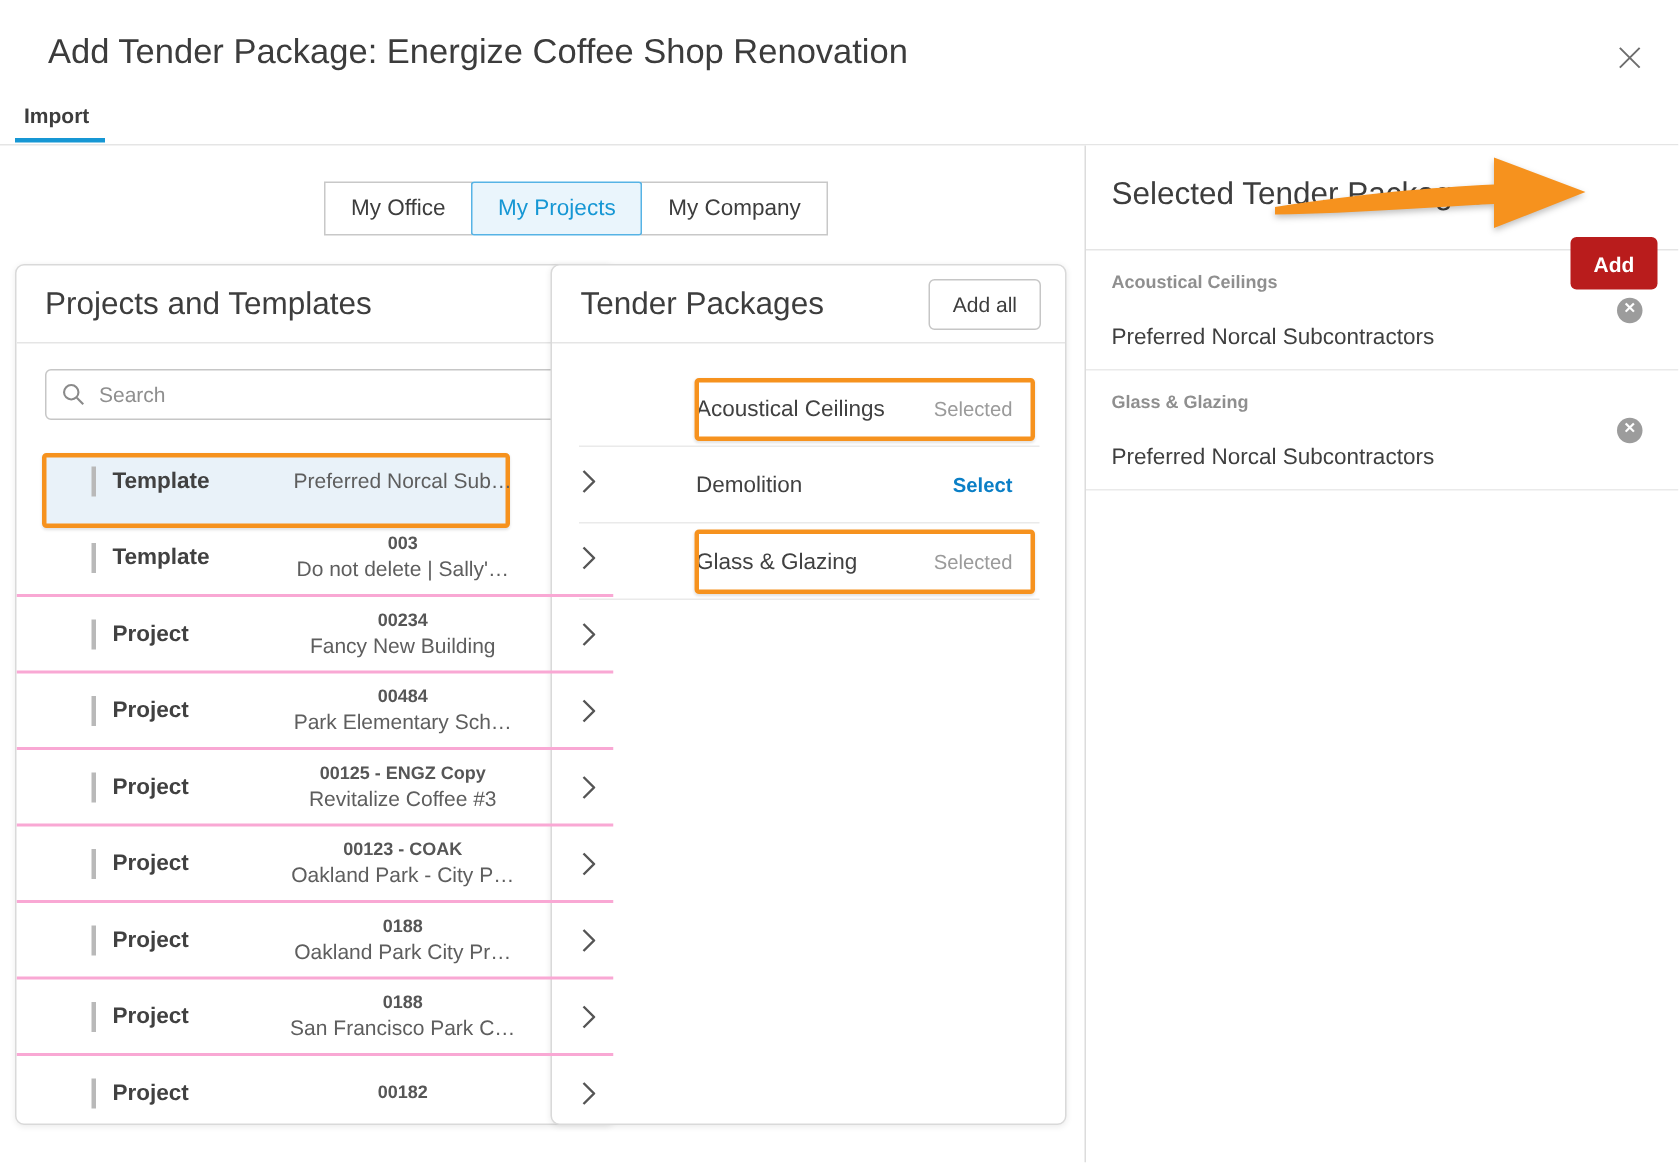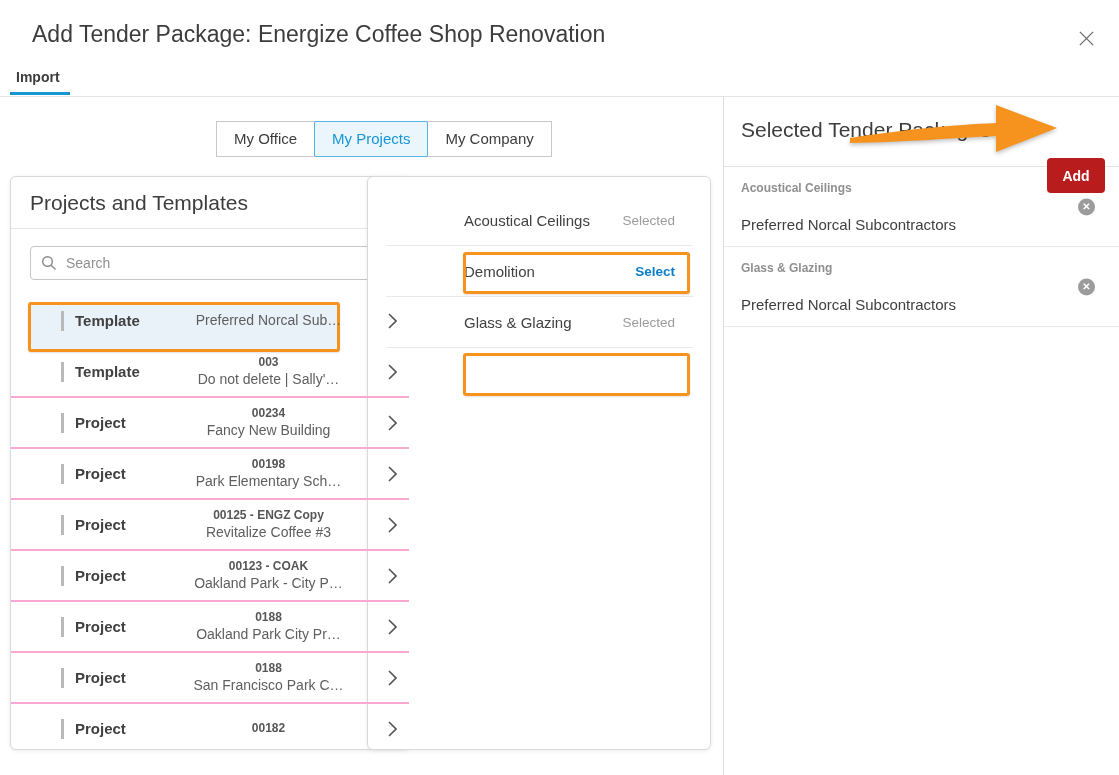--- a/index.html
+++ b/index.html
@@ -167,21 +167,21 @@
         <svg width="9" height="16" viewBox="0 0 9 16">
           <path d="M1,1 L8,8 L1,15" fill="none" stroke="#555" stroke-width="1.6"></path>
         </svg>
       </span>
   </div>
 
   <div class="p-row">
     <span class="vbar"></span>
     <span class="p-type">Project</span>
     <span class="p-info">
-      <span class="p-num">00198</span>
+      <span class="p-num">00484</span>
       <span class="p-name">Park Elementary Sch…</span>
     </span>
     <span class="chev">
         <svg width="9" height="16" viewBox="0 0 9 16">
           <path d="M1,1 L8,8 L1,15" fill="none" stroke="#555" stroke-width="1.6"></path>
         </svg>
       </span>
   </div>
 
   <div class="p-row">
@@ -249,20 +249,24 @@
     </span>
     <span class="chev">
         <svg width="9" height="16" viewBox="0 0 9 16">
           <path d="M1,1 L8,8 L1,15" fill="none" stroke="#555" stroke-width="1.6"></path>
         </svg>
       </span>
   </div>
 </div>
 
 <div class="card mid-card">
+  <div class="card-h">
+    <span>Tender Packages</span>
+    <button class="add-all">Add all</button>
+  </div>
 
   <div class="ann ann-mid1"></div>
   <div class="ann ann-mid2"></div>
 
   <div class="t-list">
     <div class="t-row">
       <span class="t-name">Acoustical Ceilings</span>
       <span class="t-status">Selected</span>
     </div>
     <div class="t-row">

